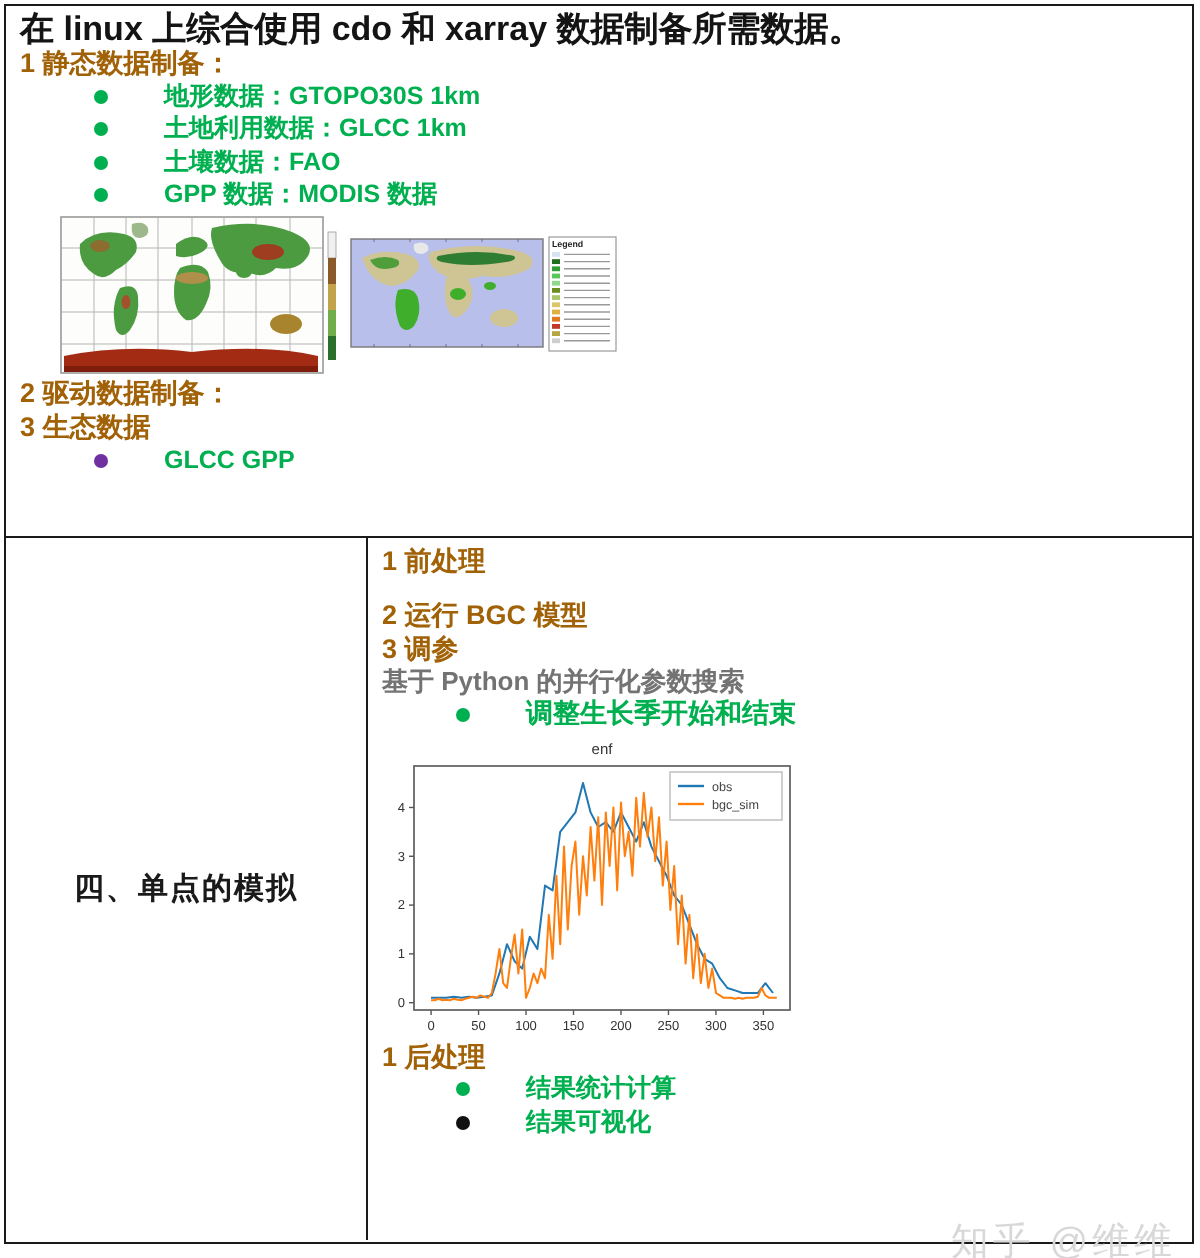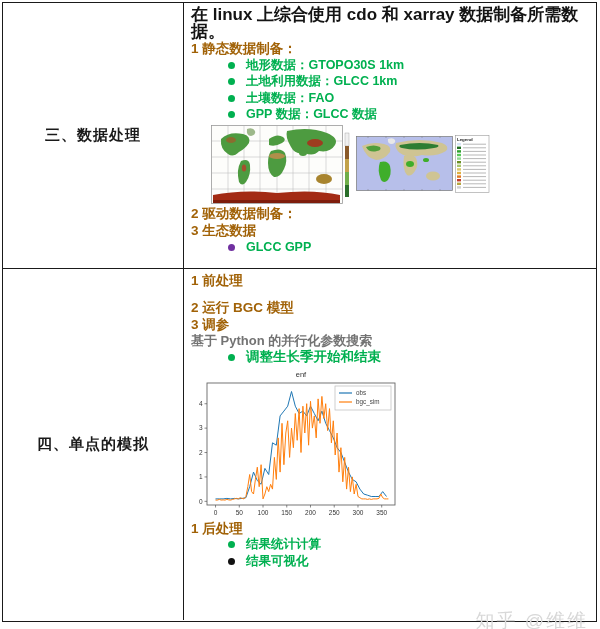--- a/index.html
+++ b/index.html
@@ -13,62 +13,59 @@
   .trow.r2 { height:351px; }
   .cell-left { width:181px; border-right:1.5px solid #1a1a1a; display:flex;
                align-items:center; justify-content:center; }
   .row-label { font-family:"Liberation Serif","DejaVu Serif",serif; font-weight:700;
                font-size:15px; color:#1a1a1a; letter-spacing:1px; }
   .cell-right { flex:1; padding:3px 4px 0 7px; overflow:hidden; }
   .intro { font-size:17px; font-weight:700; color:#141414; line-height:17px; }
   .h { font-size:13.5px; font-weight:700; color:#a16207; line-height:17px; }
   .note { font-size:13px; font-weight:600; color:#737373; line-height:16px; }
   ul.blist { list-style:none; padding-left:37px; }
-  ul.blist li { display:flex; align-items:center; gap:11px; height:16.5px; }
+  ul.blist li { display:flex; align-items:center; gap:28px; height:16.5px; }
   .itxt { font-size:12.5px; font-weight:700; color:#00B050; white-space:nowrap; }
   .itxt.big { font-size:13.5px; }
   .dot { width:7px; height:7px; border-radius:50%; flex:none; }
   .dot.g { background:#00B050; }
   .dot.p { background:#7030A0; }
   .dot.k { background:#111; }
   .maps { display:flex; align-items:flex-start; gap:5px; margin:2px 0 0 20px; height:80px; }
   .chartbox { margin:2px 0 0 0; width:220px; height:152px; }
   .gap10 { height:10px; }
   .watermark { position:absolute; right:12px; top:608px; font-size:19px;
                color:#d8d8d8; letter-spacing:2px; font-weight:400; }
 </style>
 </head>
 <body>
 
 <div class="page">
   <div class="table">
 
     <div class="trow r1">
-      <div class="cell-left">
-        <span class="row-label">三、数据处理</span>
-      </div>
       <div class="cell-right">
         <div class="intro">在 linux 上综合使用 cdo 和 xarray 数据制备所需数据。</div>
         <div class="h">1 静态数据制备：</div>
         <ul class="blist">
           <li>
               <span class="dot g"></span>
               <span class="itxt">地形数据：GTOPO30S 1km</span>
             </li>
           <li>
               <span class="dot g"></span>
               <span class="itxt">土地利用数据：GLCC 1km</span>
             </li>
           <li>
               <span class="dot g"></span>
               <span class="itxt">土壤数据：FAO</span>
             </li>
           <li>
               <span class="dot g"></span>
-              <span class="itxt">GPP 数据：GLCC 数据</span>
+              <span class="itxt">GPP 数据：MODIS 数据</span>
             </li>
         </ul>
 
         <div class="maps">
 
           <svg width="140" height="80" viewBox="0 0 140 80">
             <rect x="0.5" y="0.5" width="131" height="78" fill="#fdfdfb" stroke="#999" stroke-width="0.8"></rect>
             <g stroke="#b5b5b5" stroke-width="0.5">
               <line x1="17" y1="1" x2="17" y2="78"></line>
                 <line x1="33" y1="1" x2="33" y2="78"></line>

